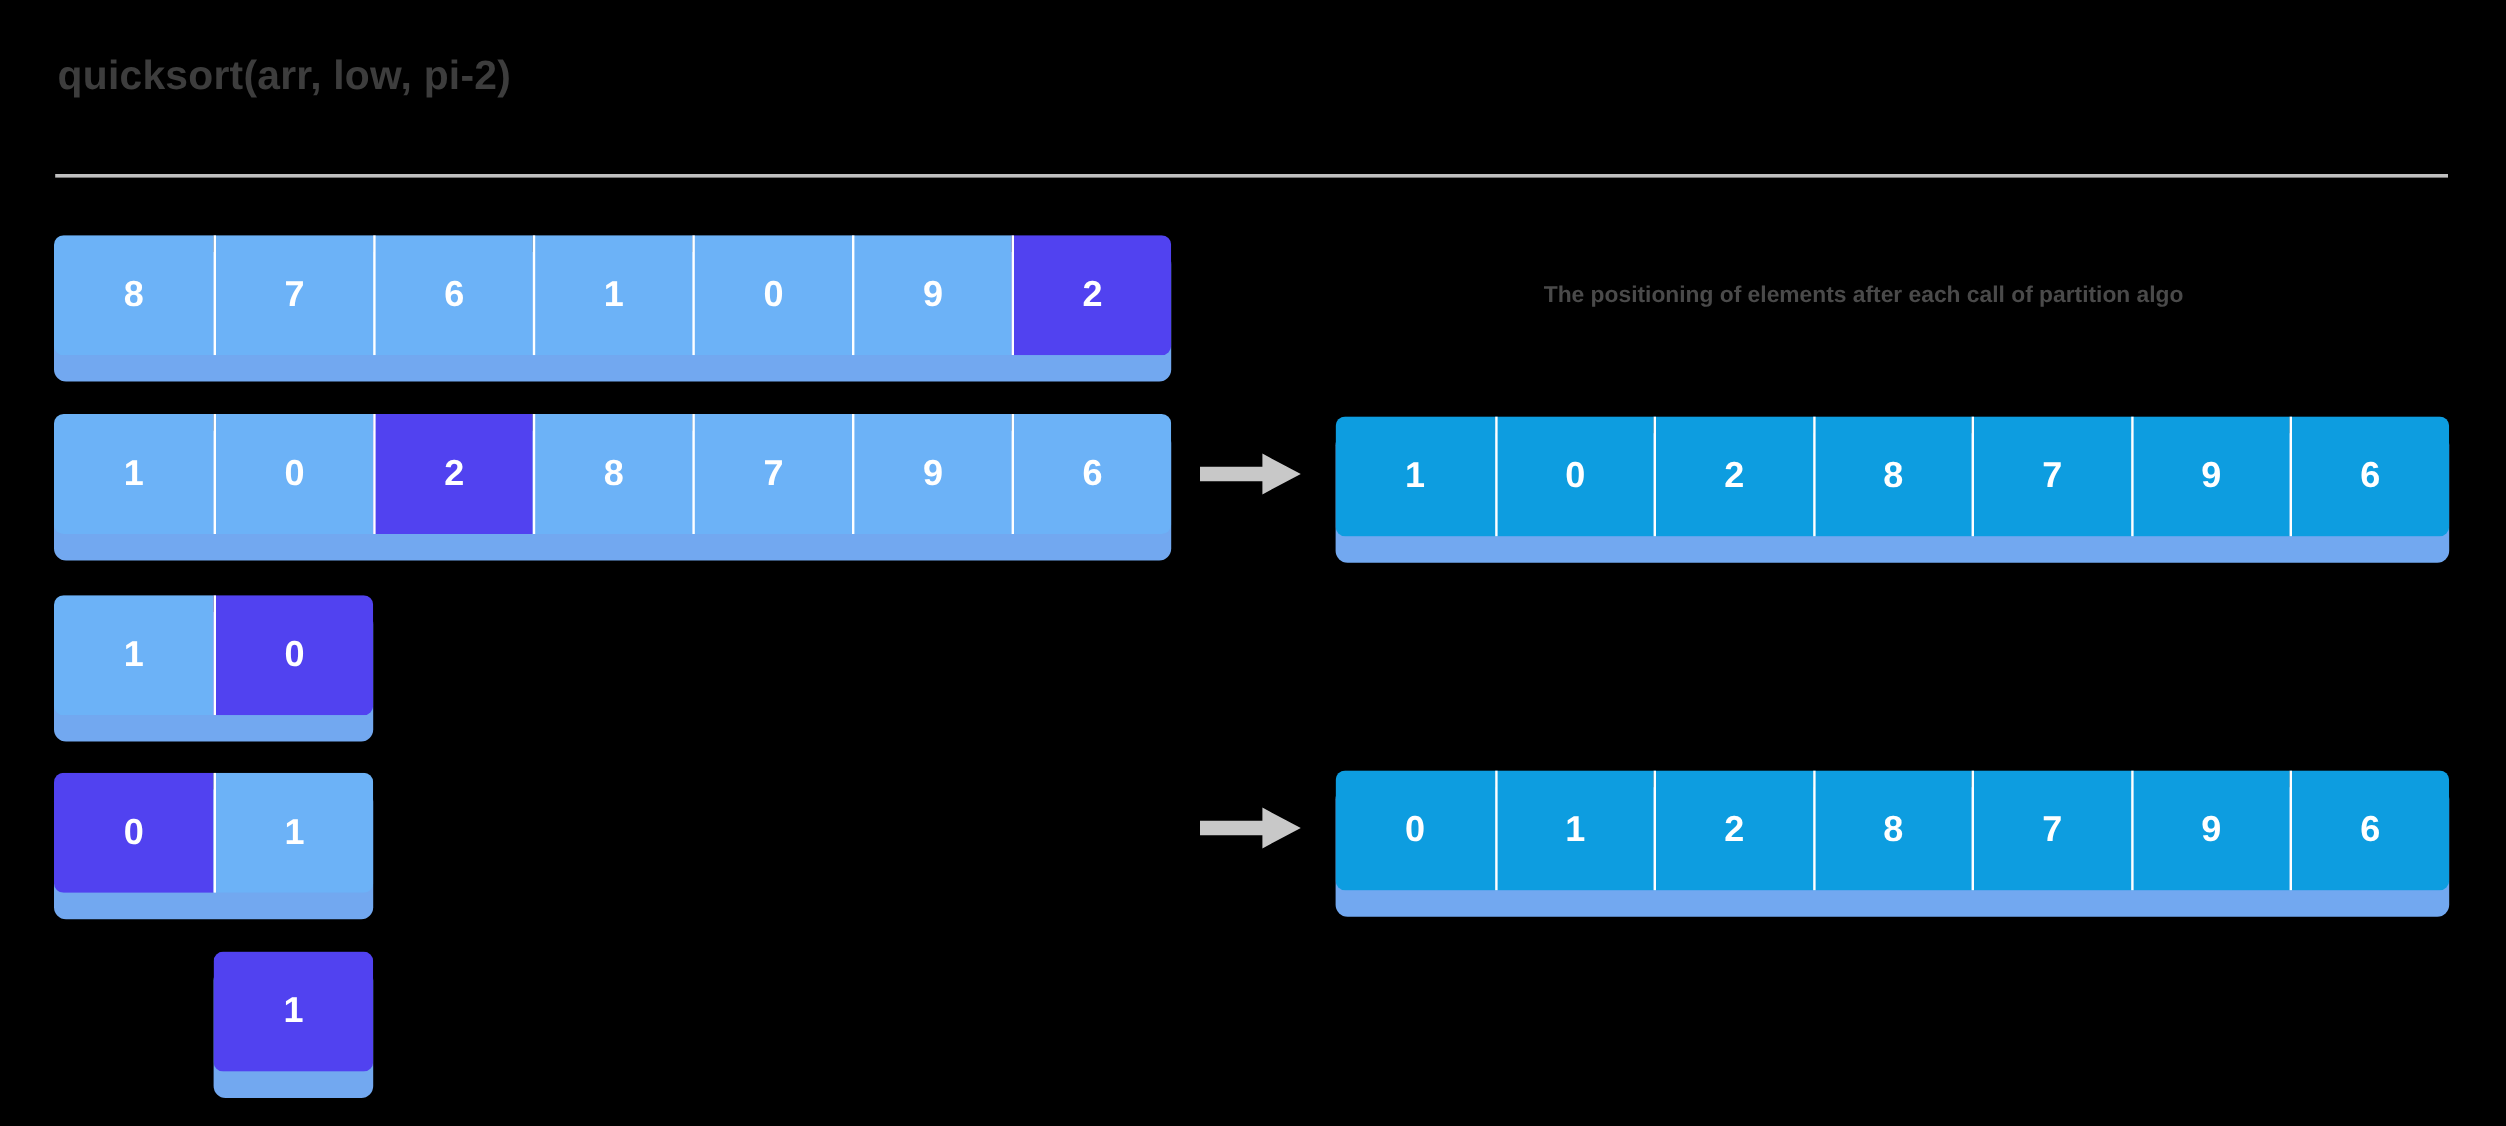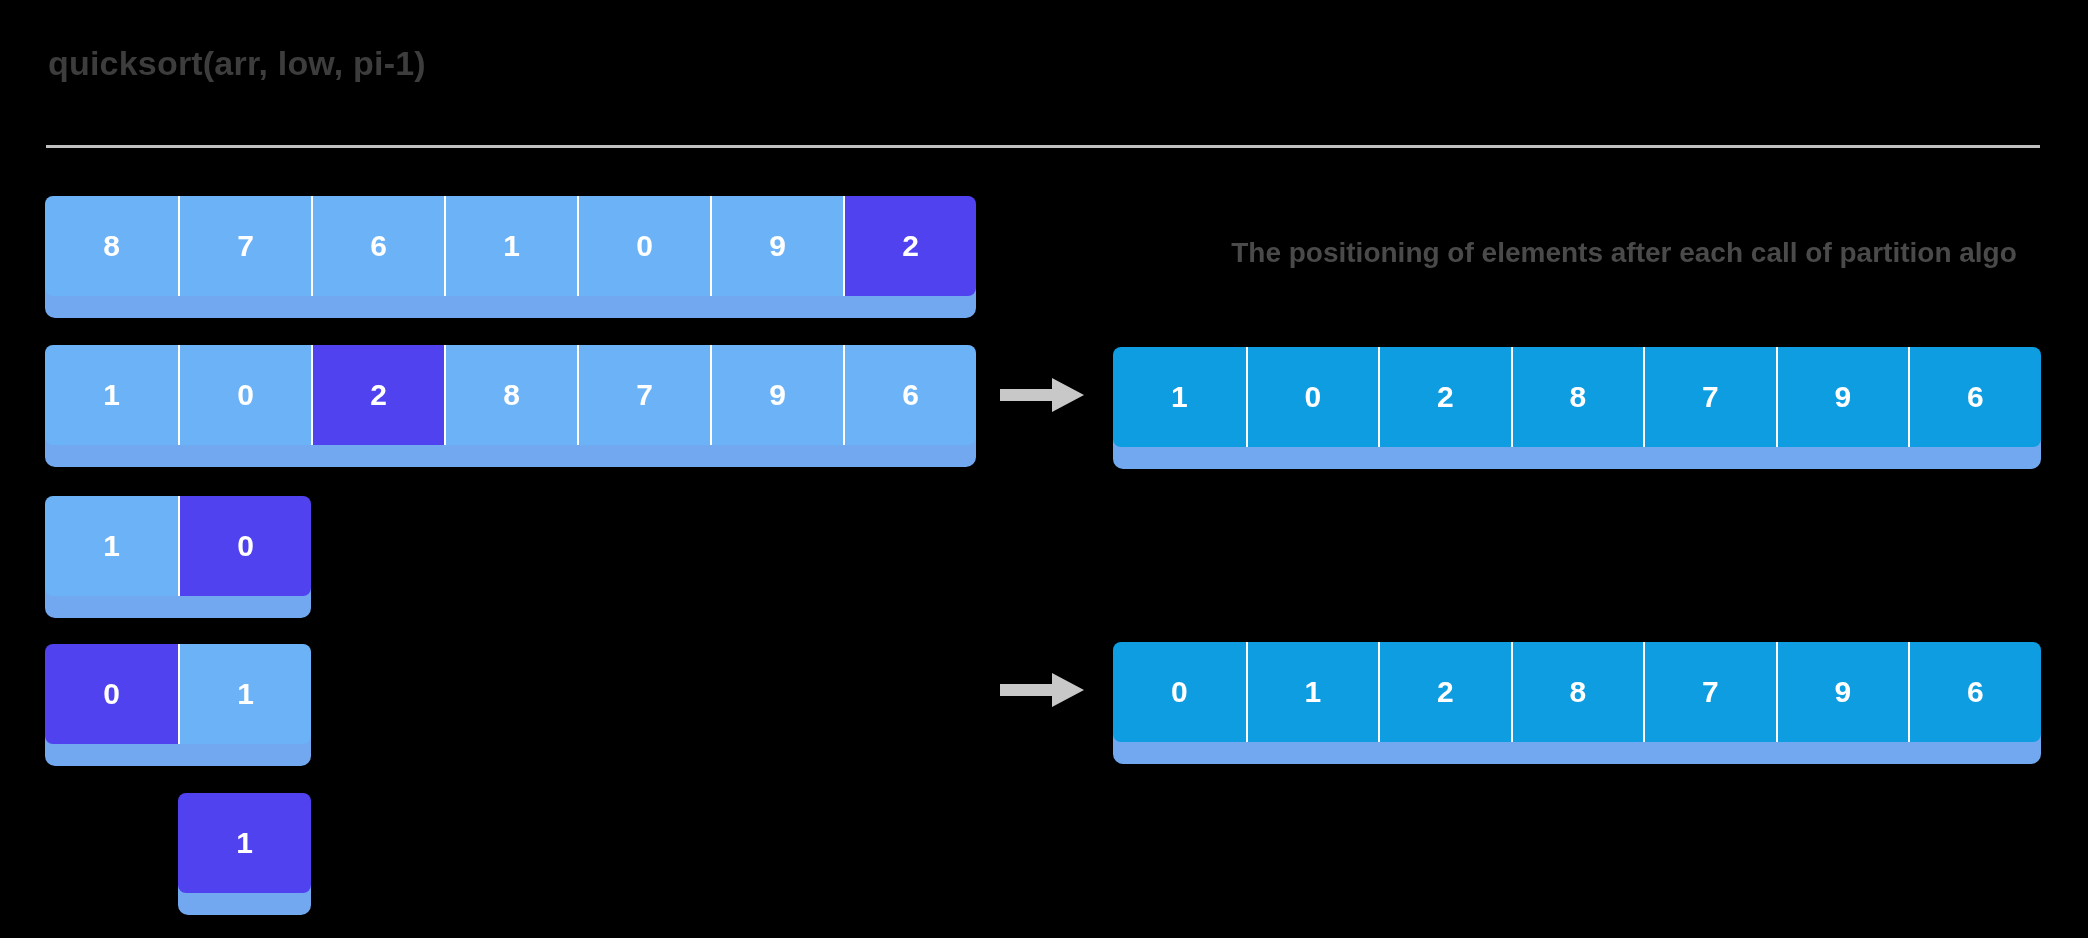--- a/index.html
+++ b/index.html
@@ -100,43 +100,43 @@
   #row-l4 { left: 45px; top: 644px; }
   #row-l5 { left: 178px; top: 793px; }
 
   
   #row-r1 { left: 1113px; top: 347px; }
   #row-r2 { left: 1113px; top: 642px; }
 
   
   #right-caption {
     position: absolute;
-    left: 1164px;
+    left: 1093px;
     top: 234px;
     width: 920px;
     text-align: center;
-    font-size: 28px;
+    font-size: 19px;
     font-weight: 700;
     color: #4a4a4a;
     line-height: 1.35;
   }
 
   
   .arrow {
     position: absolute;
     width: 86px;
     height: 46px;
   }
   #arrow-1 { left: 1000px; top: 372px; }
   #arrow-2 { left: 1000px; top: 667px; }
 </style>
 </head>
 <body>
 
-<div id="slide-title">quicksort(arr, low, pi-1)</div>
+<div id="slide-title">quicksort(arr, low, pi-2)</div>
 
 <div id="title-divider"></div>
 
 <div class="array-row grp-left" id="row-l1">
   <div class="shadow-base"></div>
   <div class="cells">
     <div class="cell">8</div>
     <div class="cell">7</div>
     <div class="cell">6</div>
     <div class="cell">1</div>

